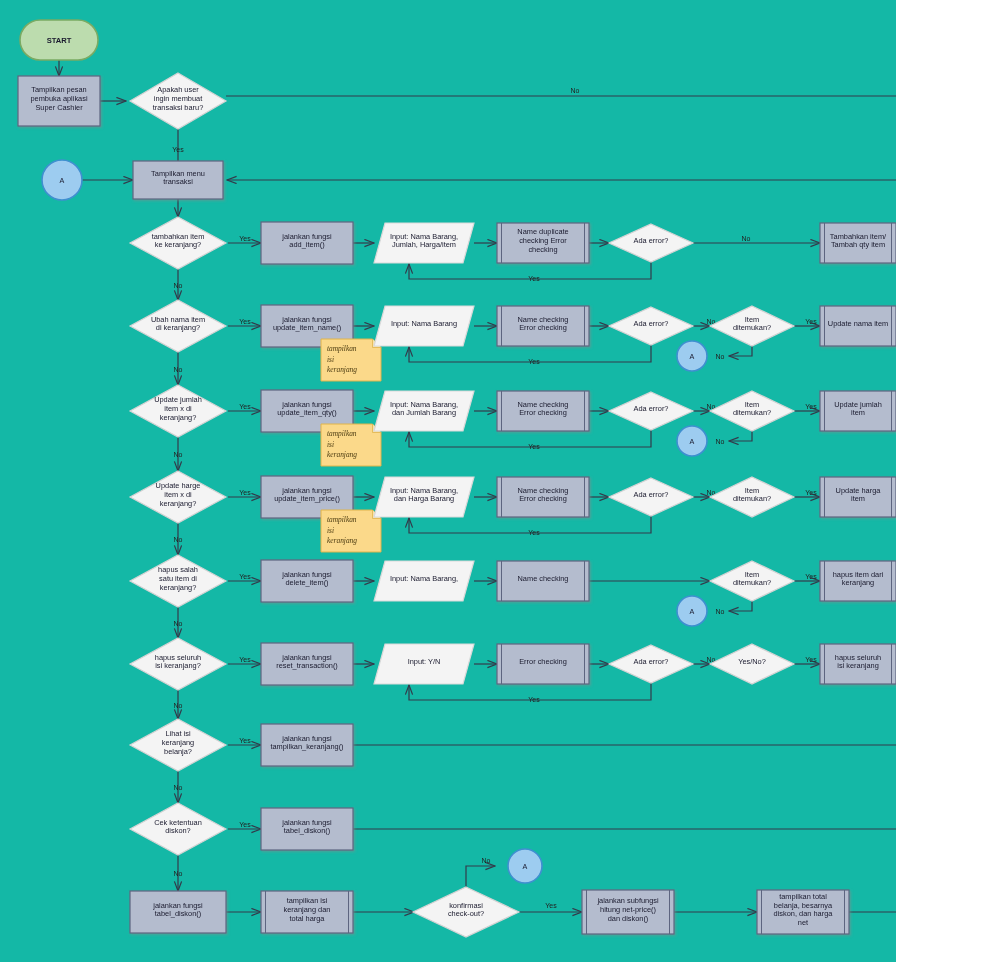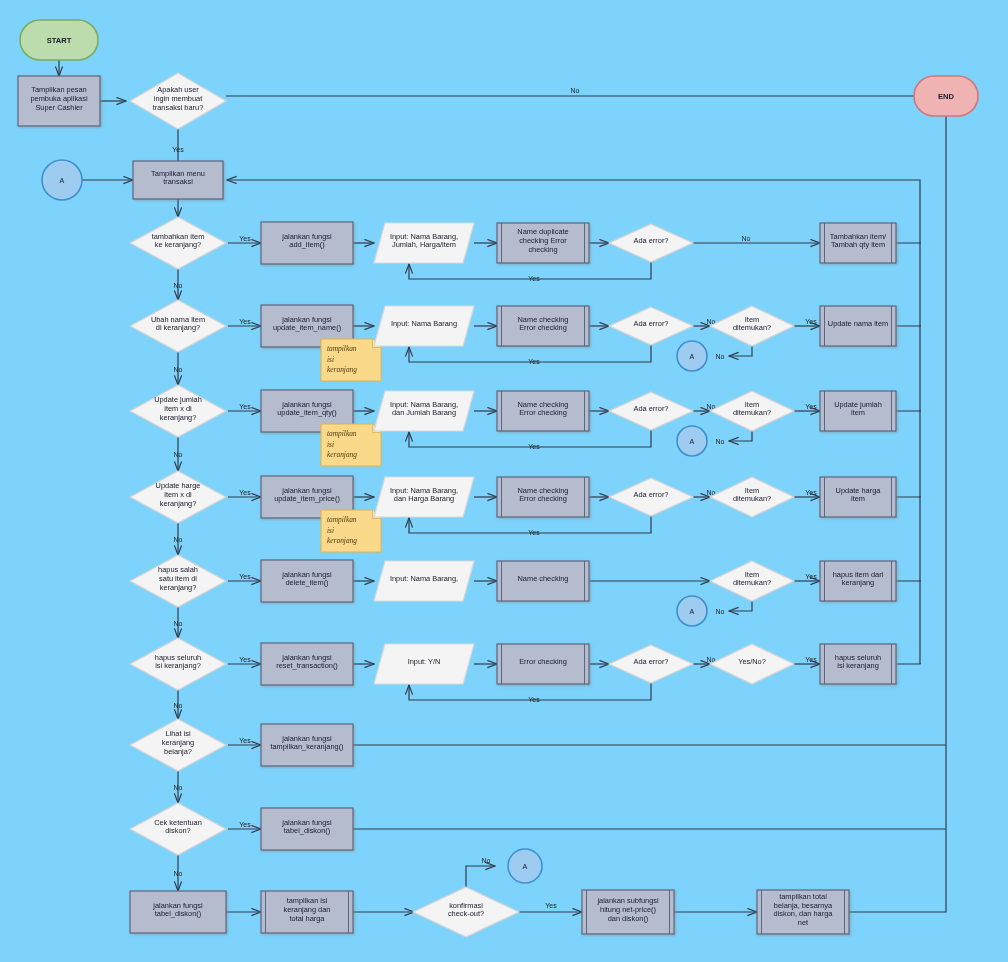--- a/index.html
+++ b/index.html
@@ -1,17 +1,17 @@
 <!DOCTYPE html>
 <html><head>
 <meta charset="utf-8">
 <style>
   html,body{margin:0;padding:0;background:#ffffff;}
   body{width:1008px;height:962px;font-family:"Liberation Sans",sans-serif;}
-  #stage{position:relative;width:1008px;height:962px;overflow:hidden;background:#7dd3fc;text-decoration:underline;}
+  #stage{position:relative;width:896px;height:962px;overflow:hidden;background:#14b8a6;text-decoration:underline;}
   svg{display:block;}
   .nodeText{font-family:"Liberation Sans",sans-serif;font-size:7.4px;fill:#1a1a2e;}
   .edgeLabel{font-family:"Liberation Sans",sans-serif;font-size:7px;fill:#222;}
   .noteText{font-family:"Liberation Serif",serif;font-style:italic;font-size:7.4px;fill:#4a3a10;}
   .termText{font-family:"Liberation Sans",sans-serif;font-weight:bold;font-size:7.6px;fill:#1a1a2e;}
   .connText{font-family:"Liberation Sans",sans-serif;font-size:7.2px;fill:#1a1a2e;}
 </style>
 </head>
 <body>
 

